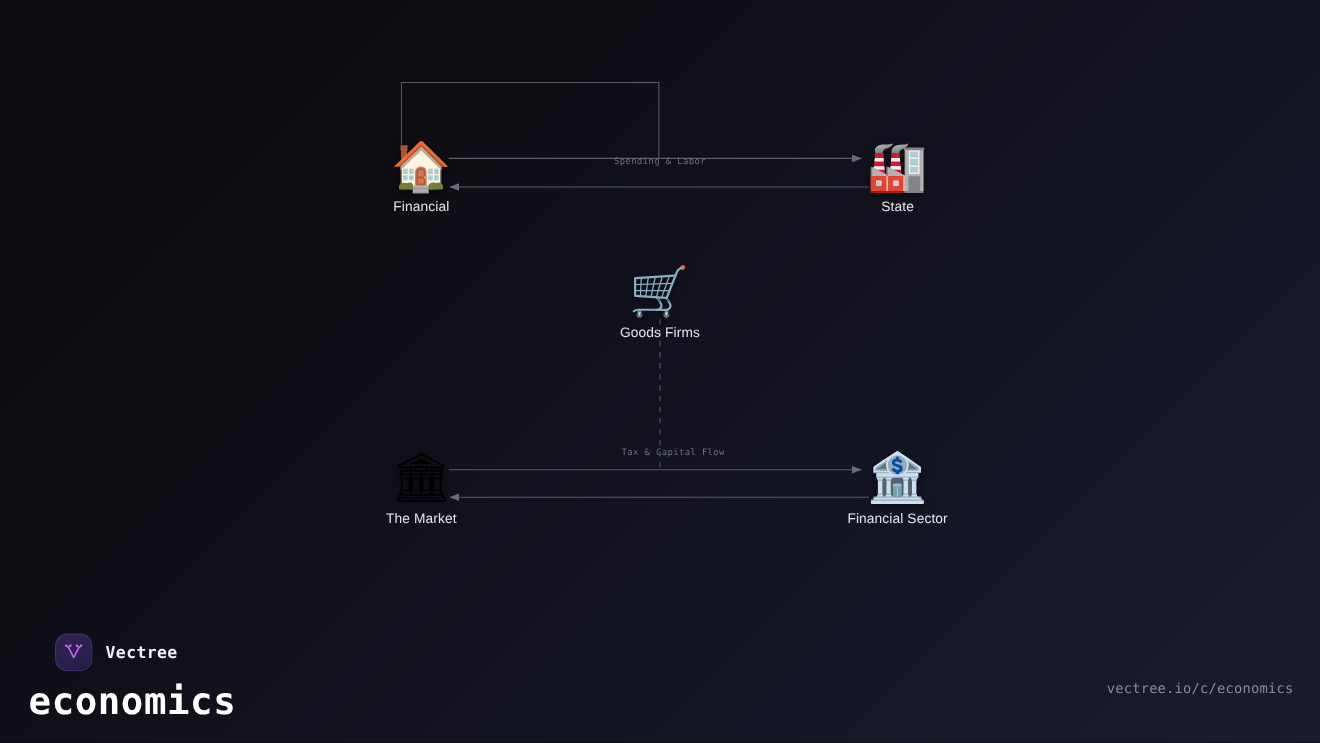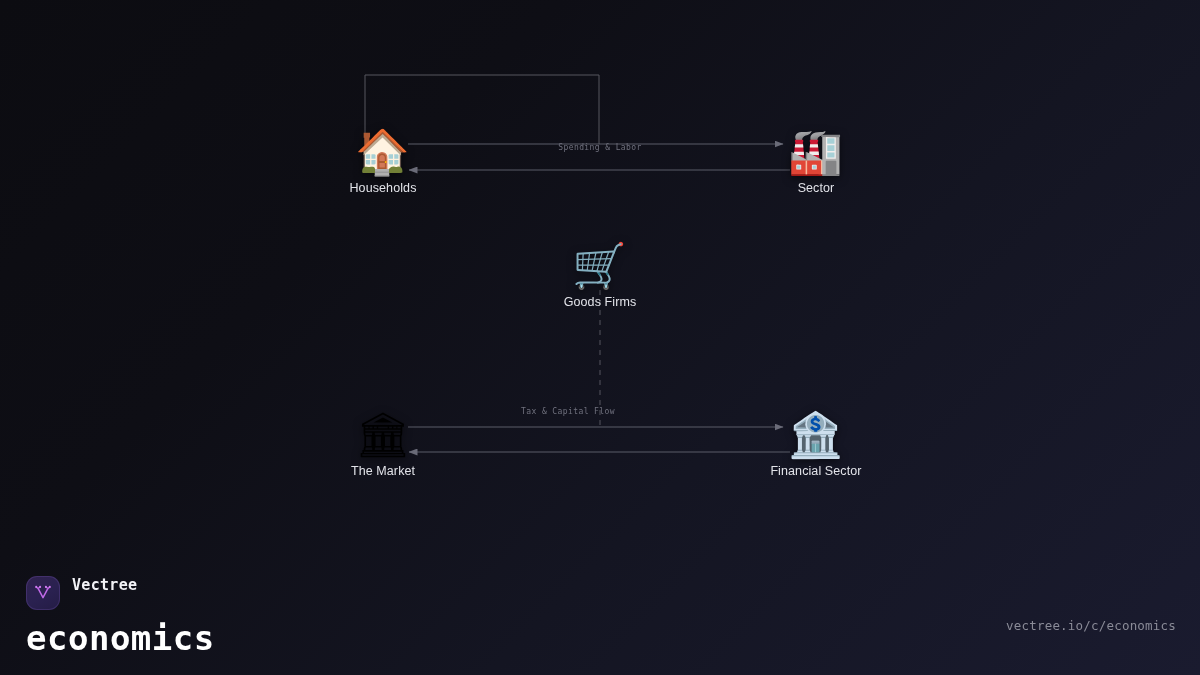--- a/index.html
+++ b/index.html
@@ -64,22 +64,24 @@
     white-space: nowrap;
   }
   
   #footer {
     position: absolute;
     left: 26px;
     bottom: 20px;
   }
   #brand-row {
     display: flex;
+    align-items: center;
     gap: 12px;
     margin-bottom: 11px;
+    margin-left: 24px;
   }
   #logo-mark {
     width: 34px;
     height: 34px;
     border-radius: 11px;
     background: linear-gradient(150deg, #30224f 0%, #2a2150 55%, #241c45 100%);
     box-shadow: inset 0 0 0 1px rgba(150,110,220,0.20);
     display: flex;
     align-items: center;
     justify-content: center;
@@ -131,30 +133,30 @@
     <line x1="790" y1="170" x2="409" y2="170" stroke="#5b5c68" stroke-width="1" marker-end="url(#arrowL)"></line>
 
     <line x1="600" y1="290" x2="600" y2="428" stroke="#54555f" stroke-width="1" stroke-dasharray="5,5"></line>
 
     <line x1="408" y1="427" x2="783" y2="427" stroke="#5b5c68" stroke-width="1" marker-end="url(#arrowR)"></line>
 
     <line x1="790" y1="452" x2="409" y2="452" stroke="#5b5c68" stroke-width="1" marker-end="url(#arrowL)"></line>
   </svg>
 
   <div class="edge-label" style="left:600px; top:129px;margin-top:18px;">Spending &amp; Labor</div>
-  <div class="edge-label" style="left:568px; top:411px;">Tax &amp; Capital Flow</div>
+  <div class="edge-label" style="left:612px; top:411px;">Tax &amp; Capital Flow</div>
 
   <div class="node" style="left:383px; top:129px;">
     <span class="glyph">🏠</span>
-    <span class="nlabel">Households</span>
+    <span class="nlabel">Financial</span>
   </div>
 
   <div class="node" style="left:816px; top:129px;">
     <span class="glyph">🏭</span>
-    <span class="nlabel">Sector</span>
+    <span class="nlabel">State</span>
   </div>
 
   <div class="node" style="left:600px; top:243px;">
     <span class="glyph">🛒</span>
     <span class="nlabel">Goods Firms</span>
   </div>
 
   <div class="node" style="left:383px; top:412px;">
     <span class="glyph">🏛</span>
     <span class="nlabel">The Market</span>

